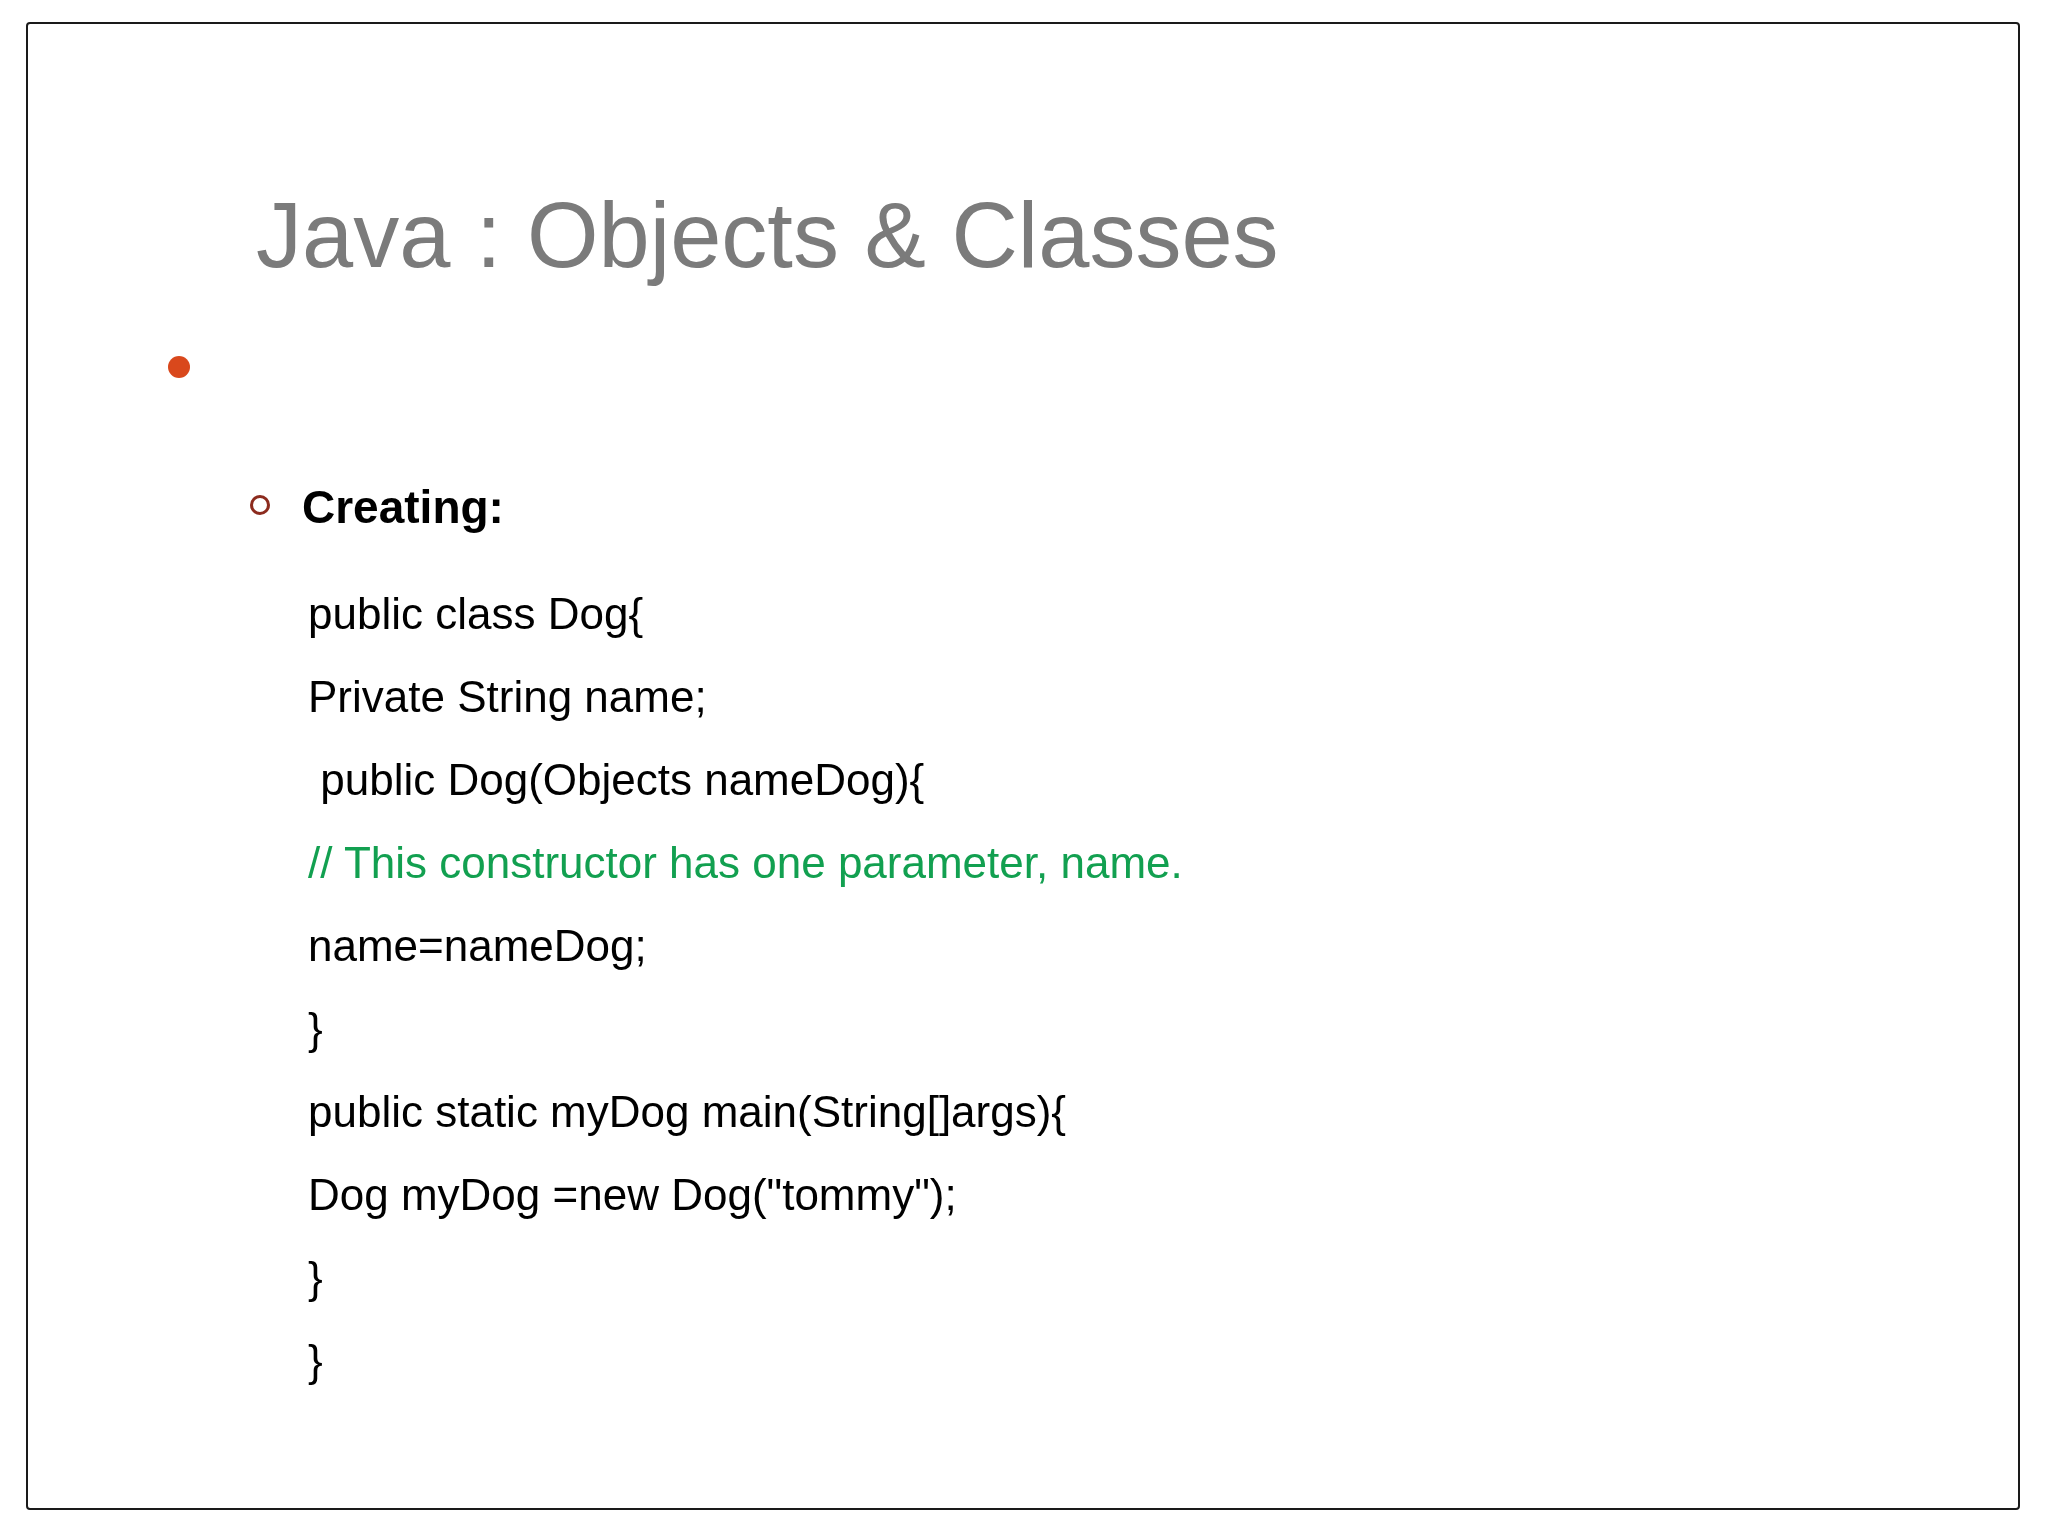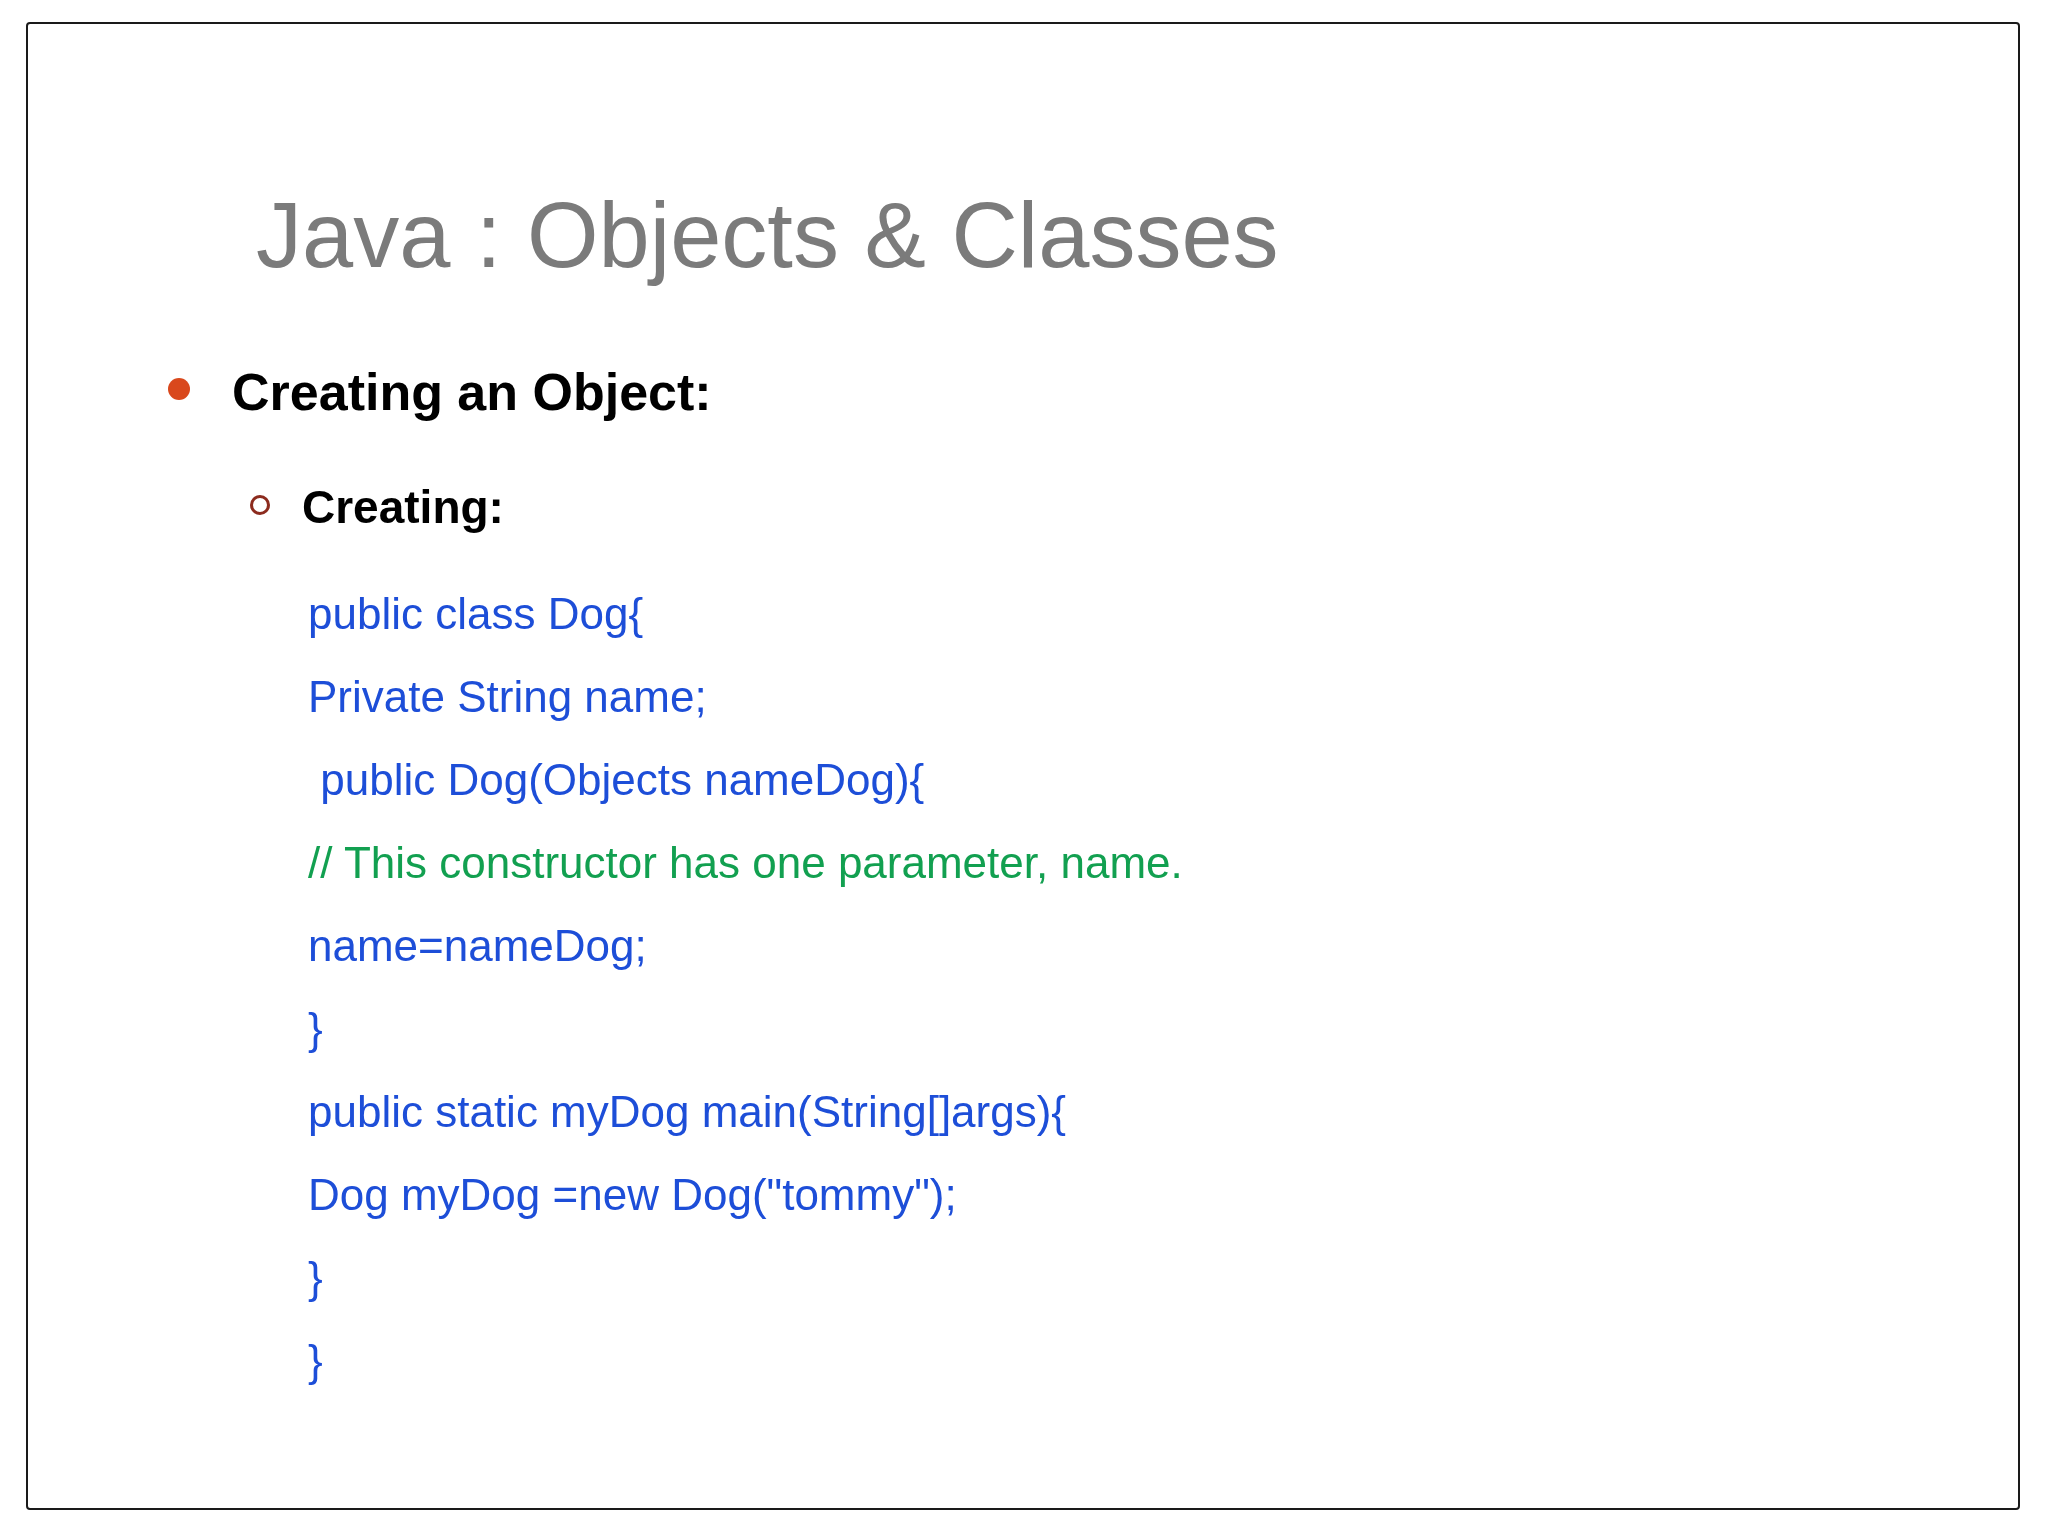--- a/index.html
+++ b/index.html
@@ -103,40 +103,39 @@
   
   .code-block {
     position: absolute;
     left: 280px;
     top: 548px;
     width: 1620px;
   }
   .code-line {
     font-size: 44px;
     line-height: 83px;
-    color: #1d4ed8;
+    color: #000000;
     font-family: "Liberation Sans", sans-serif;
     white-space: pre;
     font-weight: 400;
   }
   .code-line.comment {
     color: #12a050;
   }
 </style>
 </head>
 <body>
 
 <div class="slide">
   <div class="slide-inner">
 
     <div class="slide-title">Java : Objects &amp; Classes</div>
 
     <div class="bullet-l1">
       <span class="dot"></span>
-      <span class="label">Creating an Object:</span>
     </div>
 
     <div class="bullet-l2">
       <span class="ring"></span>
       <span class="label">Creating:</span>
     </div>
 
     <div class="code-block">
         <div class="code-line">public class Dog{</div>
         <div class="code-line">Private String name;</div>

